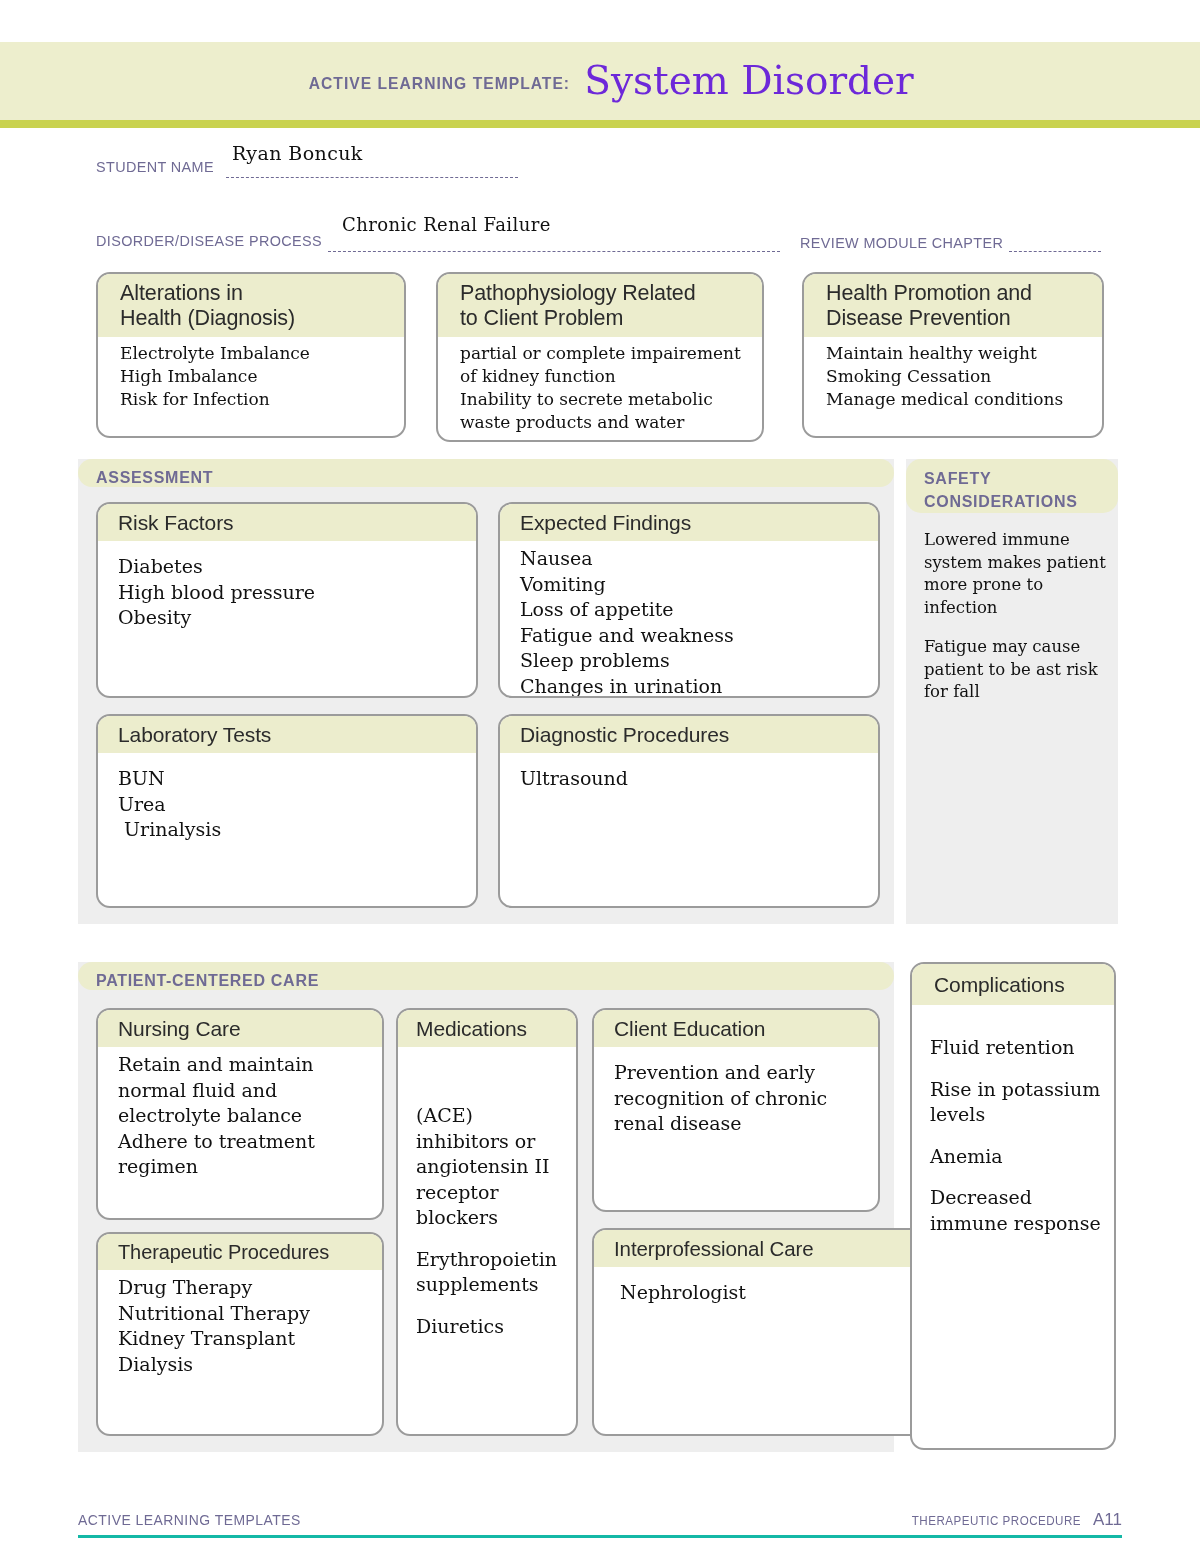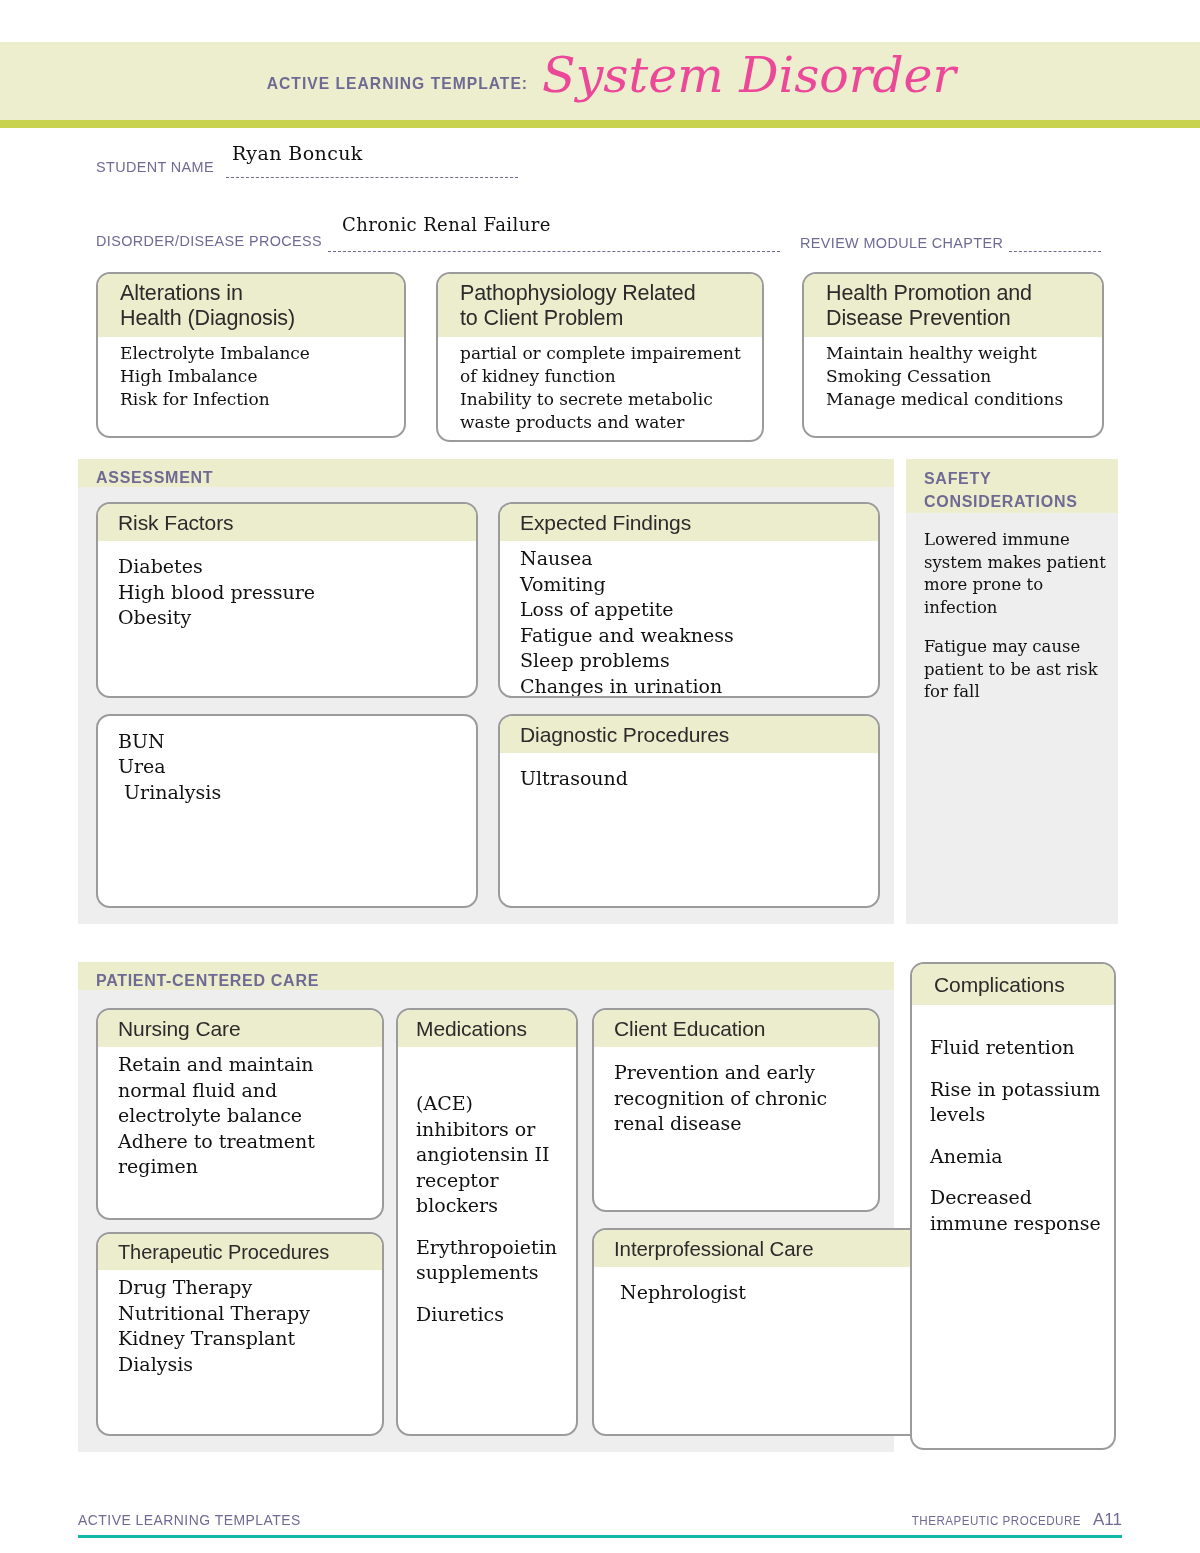--- a/index.html
+++ b/index.html
@@ -37,23 +37,22 @@
     font-size: 17px; letter-spacing: 1.1px;
     font-weight: 600;
     color: #6f6a94;
     transform: scaleX(0.92);
     transform-origin: right bottom;
     padding-bottom: 6px;
     white-space: nowrap;
   }
   .alt-title {
     font-family: "DejaVu Serif", "Liberation Serif", serif;
-    font-style: italic;
-    font-size: 49px;
-    color: #ec4899;
+    font-size: 39px;
+    color: #6d28d9;
     line-height: 1;
     white-space: nowrap;
   }
 
   
   .form-rows {
     position: absolute; left: 96px; top: 150px;
     width: 1010px;
   }
   .form-row {
@@ -129,20 +128,21 @@
   }
   .panel-head {
     background: #ecedcd;
     font-family: "Liberation Sans", sans-serif;
     font-size: 16px;
     font-weight: 700;
     letter-spacing: 0.7px;
     color: #6f6a94;
     padding: 10px 0 0 18px;
     box-sizing: border-box;
+    border-radius: 15px;
   }
   .panel-head.two-line { line-height: 1.42; padding-top: 9px; }
 
   #panel-assessment { left: 78px; top: 459px; width: 816px; height: 465px; }
   #panel-safety     { left: 906px; top: 459px; width: 212px; height: 465px; background: #eeeeee; }
   #panel-care       { left: 78px; top: 962px; width: 816px; height: 490px; }
 
   .safety-body {
     padding: 16px 12px 10px 18px;
     font-family: "DejaVu Serif", "Liberation Serif", serif;
@@ -178,21 +178,21 @@
     white-space: nowrap;
   }
   .sub-body {
     padding: 5px 10px 6px 20px;
     font-family: "DejaVu Serif", "Liberation Serif", serif;
     font-size: 19px;
     color: #111;
     line-height: 1.34;
   }
   .sub-body.pad-top { padding-top: 13px; }
-  .sub-body.pad-top2 { padding-top: 44px; }
+  .sub-body.pad-top2 { padding-top: 56px; }
   .sub-body p { margin: 0 0 16px 0; }
   .sub-body p:last-child { margin-bottom: 0; }
 
   
   .footer {
     position: absolute; left: 78px; top: 1510px;
     width: 1044px;
   }
   .footer-line {
     border-bottom: 3px solid #14b8a6;
@@ -308,20 +308,21 @@
     <div class="ln">Nausea</div>
     <div class="ln">Vomiting</div>
     <div class="ln">Loss of appetite</div>
     <div class="ln">Fatigue and weakness</div>
     <div class="ln">Sleep problems</div>
     <div class="ln">Changes in urination</div>
   </div>
 </div>
 
 <div class="box" id="sb-lab">
+  <div class="sub-head">Laboratory Tests</div>
   <div class="sub-body pad-top">
     <div class="ln">BUN</div>
     <div class="ln">Urea</div>
     <div class="ln" style="white-space:pre;"> Urinalysis</div>
   </div>
 </div>
 
 <div class="box" id="sb-diag">
   <div class="sub-head">Diagnostic Procedures</div>
   <div class="sub-body pad-top">

